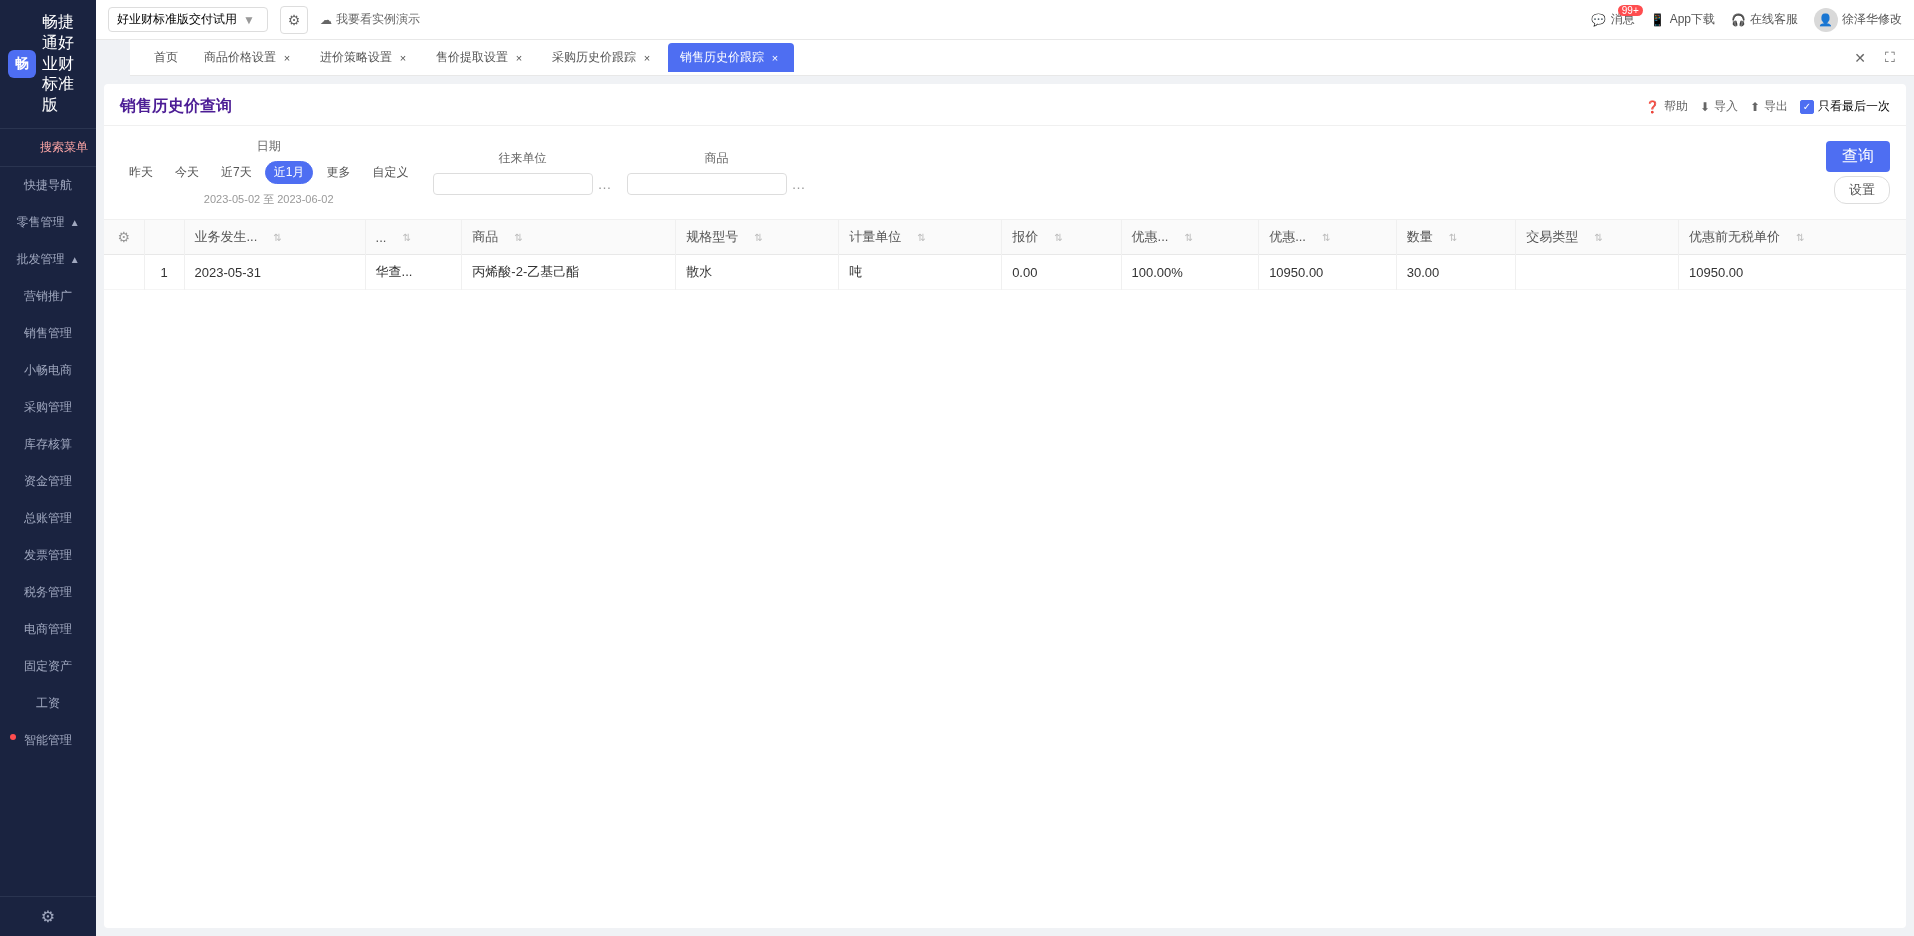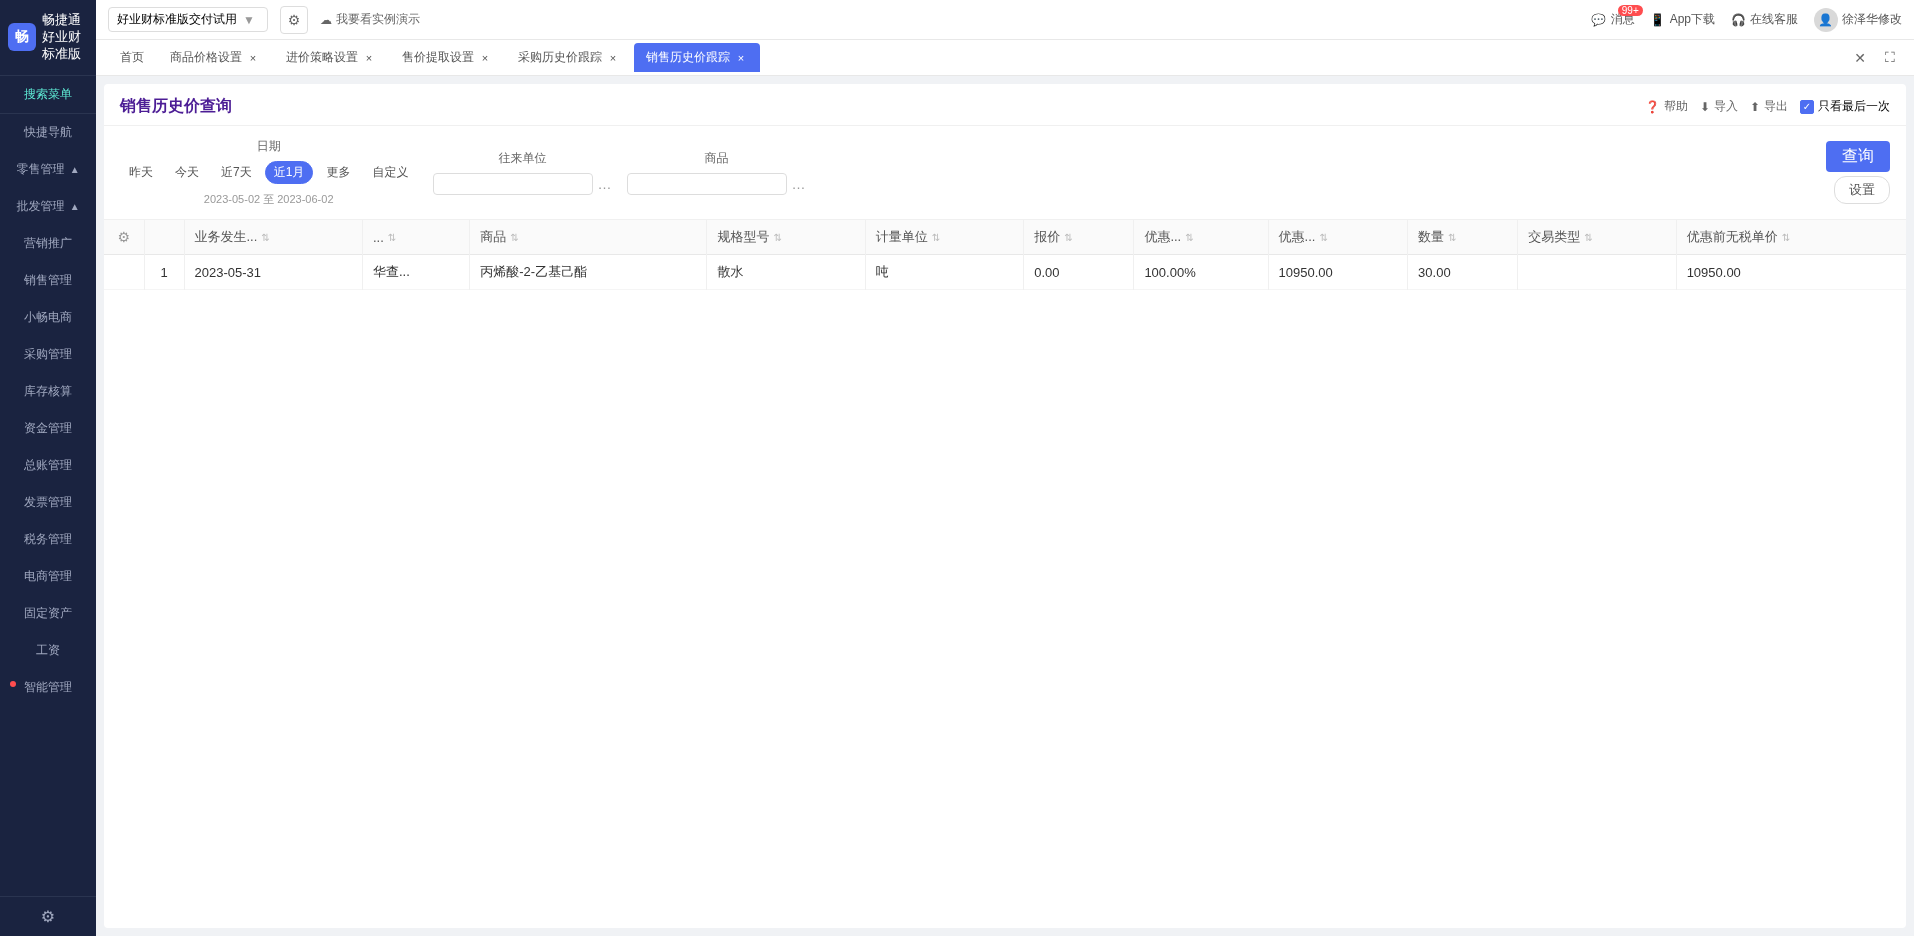--- a/index.html
+++ b/index.html
@@ -25,26 +25,26 @@
       border-bottom: 1px solid #2a3450;
       min-height: 54px;
     }
     .sidebar-logo .logo-icon {
       width: 28px; height: 28px;
       background: #4e6ef2;
       border-radius: 6px;
       display: flex; align-items: center; justify-content: center;
       font-size: 14px; color: #fff; font-weight: bold; flex-shrink: 0;
     }
-    .sidebar-logo .logo-text { font-size: 13px; line-height: 1.3; }
+    .sidebar-logo .logo-text { font-size: 16px; line-height: 1.3; }
     .sidebar-search {
       padding: 10px 8px;
-      text-align: center;
-      cursor: pointer;
-      color: #5eead4;
+      text-align: right;
+      cursor: pointer;
+      color: #fca5a5;
       font-size: 12px;
       border-bottom: 1px solid #2a3450;
     }
     .sidebar-nav-item {
       padding: 10px 4px;
       text-align: center;
       cursor: pointer;
       font-size: 12px;
       color: #a0a8bf;
       position: relative;
@@ -135,20 +135,21 @@
     
     .tabs-bar {
       background: #fff;
       display: flex;
       align-items: center;
       padding: 0 12px;
       border-bottom: 1px solid #e8e8e8;
       flex-shrink: 0;
       height: 36px;
       gap: 2px;
+      margin-left: 34px;
     }
     .tab-item {
       padding: 6px 12px;
       font-size: 12px;
       cursor: pointer;
       color: #555;
       border-radius: 4px 4px 0 0;
       display: flex; align-items: center; gap: 4px;
       white-space: nowrap;
       position: relative;
@@ -314,21 +315,21 @@
     tbody tr {
       border-bottom: 1px solid #f5f5f5;
     }
     tbody td {
       padding: 8px 10px;
       color: #333;
       white-space: nowrap;
       border-right: 1px solid #f0f0f0;
     }
     tbody td:last-child { border-right: none; }
-    .th-sort { display: flex; align-items: center; gap: 4px; }
+    .th-sort { display: flex; align-items: center; gap: 16px; }
     .sort-icon { color: #bbb; font-size: 10px; }
     .col-index { width: 40px; text-align: center; }
     .col-gear { width: 40px; text-align: center; }
     .gear-icon { color: #999; cursor: pointer; font-size: 14px; }
   </style>
 </head>
 <body>
 
 <div class="sidebar">
   <div class="sidebar-logo">

